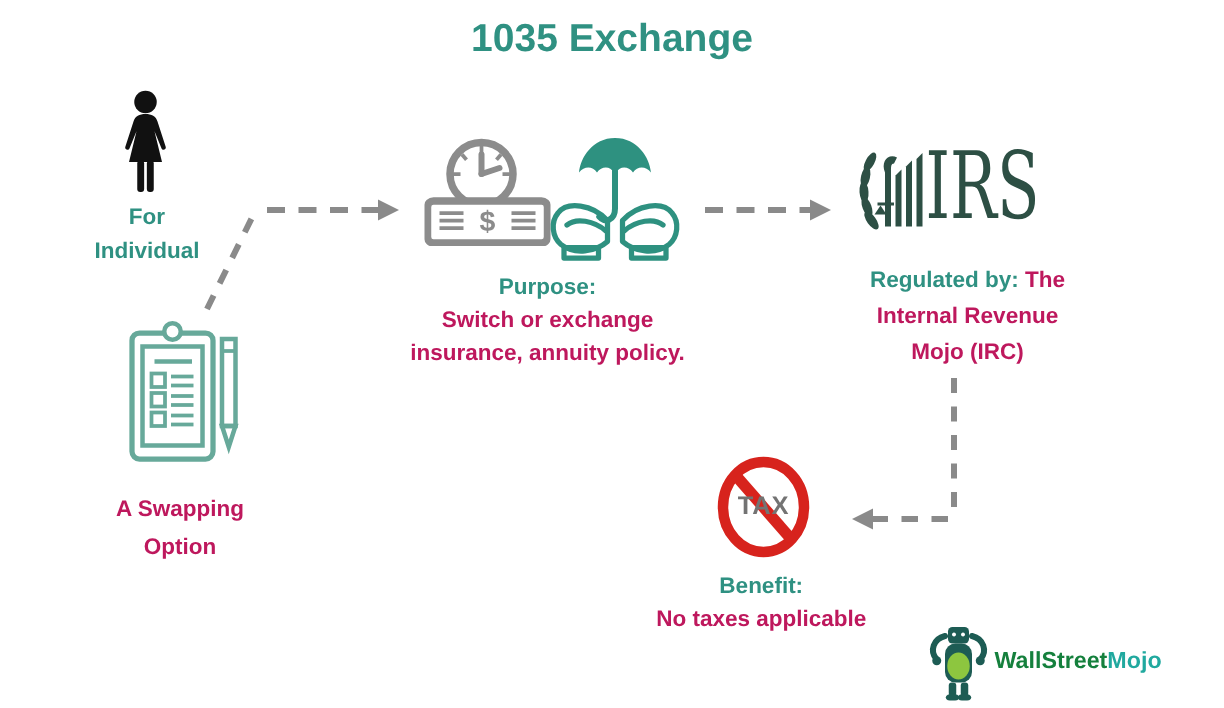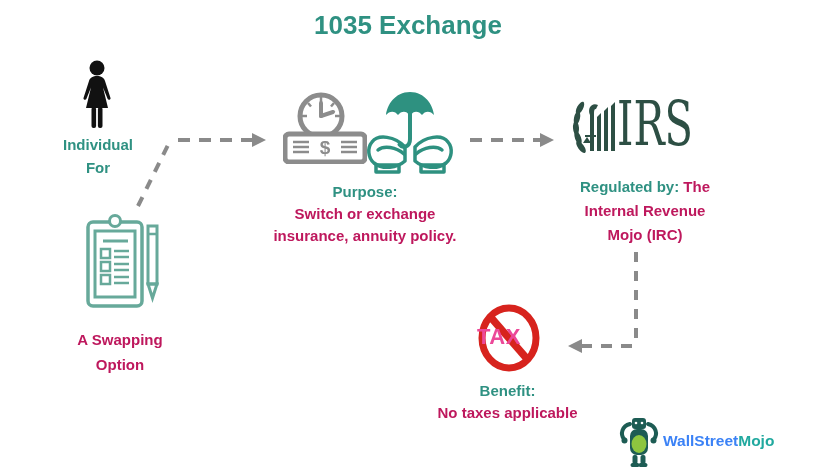--- a/index.html
+++ b/index.html
@@ -13,24 +13,24 @@
   }
   .abs{position:absolute;}
   .label{position:absolute;text-align:center;font-weight:bold;font-size:15px;}
   .teal{color:#2f9182;}
   .black{color:#be185d;}
   .overlay{position:absolute;left:0;top:0;pointer-events:none;}
   .irs-word text{font-family:"DejaVu Serif","Liberation Serif",serif;}
   .tax-wrap{position:absolute;left:477px;top:304px;width:64px;height:68px;}
   .tax-text{
     position:absolute;left:0;top:50%;width:100%;transform:translateY(-52%);
-    text-align:left;font-weight:bold;font-size:22px;letter-spacing:.5px;color:#ec4899;
+    text-align:center;font-weight:bold;font-size:17px;letter-spacing:.5px;color:#737373;
   }
   .brand-text{position:absolute;left:663px;top:432px;font-size:15.5px;font-weight:bold;white-space:nowrap;}
-  .brand-navy{color:#3b82f6;}
+  .brand-navy{color:#15803d;}
   .brand-teal{color:#21a99f;text-align:center;}
 </style>
 </head>
 <body>
 
 <div class="canvas">
 
   <h1 class="title">1035 Exchange</h1>
 
   <svg class="overlay" width="816" height="472">
@@ -50,22 +50,22 @@
 
   <svg class="abs" style="left:70px;top:60px;" width="54" height="74" viewBox="0 0 54 74">
     <g fill="#111111">
       <circle cx="27" cy="8" r="7.5"></circle>
       <path d="M27 16 C23 16 20 17.5 19 21 L13.5 38 C13 39.6 15.6 40.6 16.3 39 L21 27.5 L16 48 L38 48 L33 27.5 L37.7 39 C38.4 40.6 41 39.6 40.5 38 L35 21 C34 17.5 31 16 27 16 Z"></path>
       <rect x="21.5" y="47" width="4.6" height="21" rx="2"></rect>
       <rect x="27.9" y="47" width="4.6" height="21" rx="2"></rect>
     </g>
   </svg>
   <div class="label teal" style="left:42px;top:133px;width:112px;line-height:23px;">
+    <div>For</div>
     <div>Individual</div>
-    <div>For</div>
   </div>
 
   <svg class="abs" style="left:84px;top:210px;" width="80" height="102" viewBox="0 0 80 102">
     <g stroke="#67a99a" fill="none">
       <rect x="4" y="12" width="54" height="84" rx="5" stroke-width="3.5"></rect>
       <circle cx="31" cy="11" r="5.5" stroke-width="3" fill="#ffffff"></circle>
       <rect x="11" y="21" width="40" height="66" stroke-width="3"></rect>
       <path d="M19 31 H44" stroke-width="3"></path>
       <g stroke-width="2.5">
         <rect x="17" y="39" width="9" height="9"></rect>

